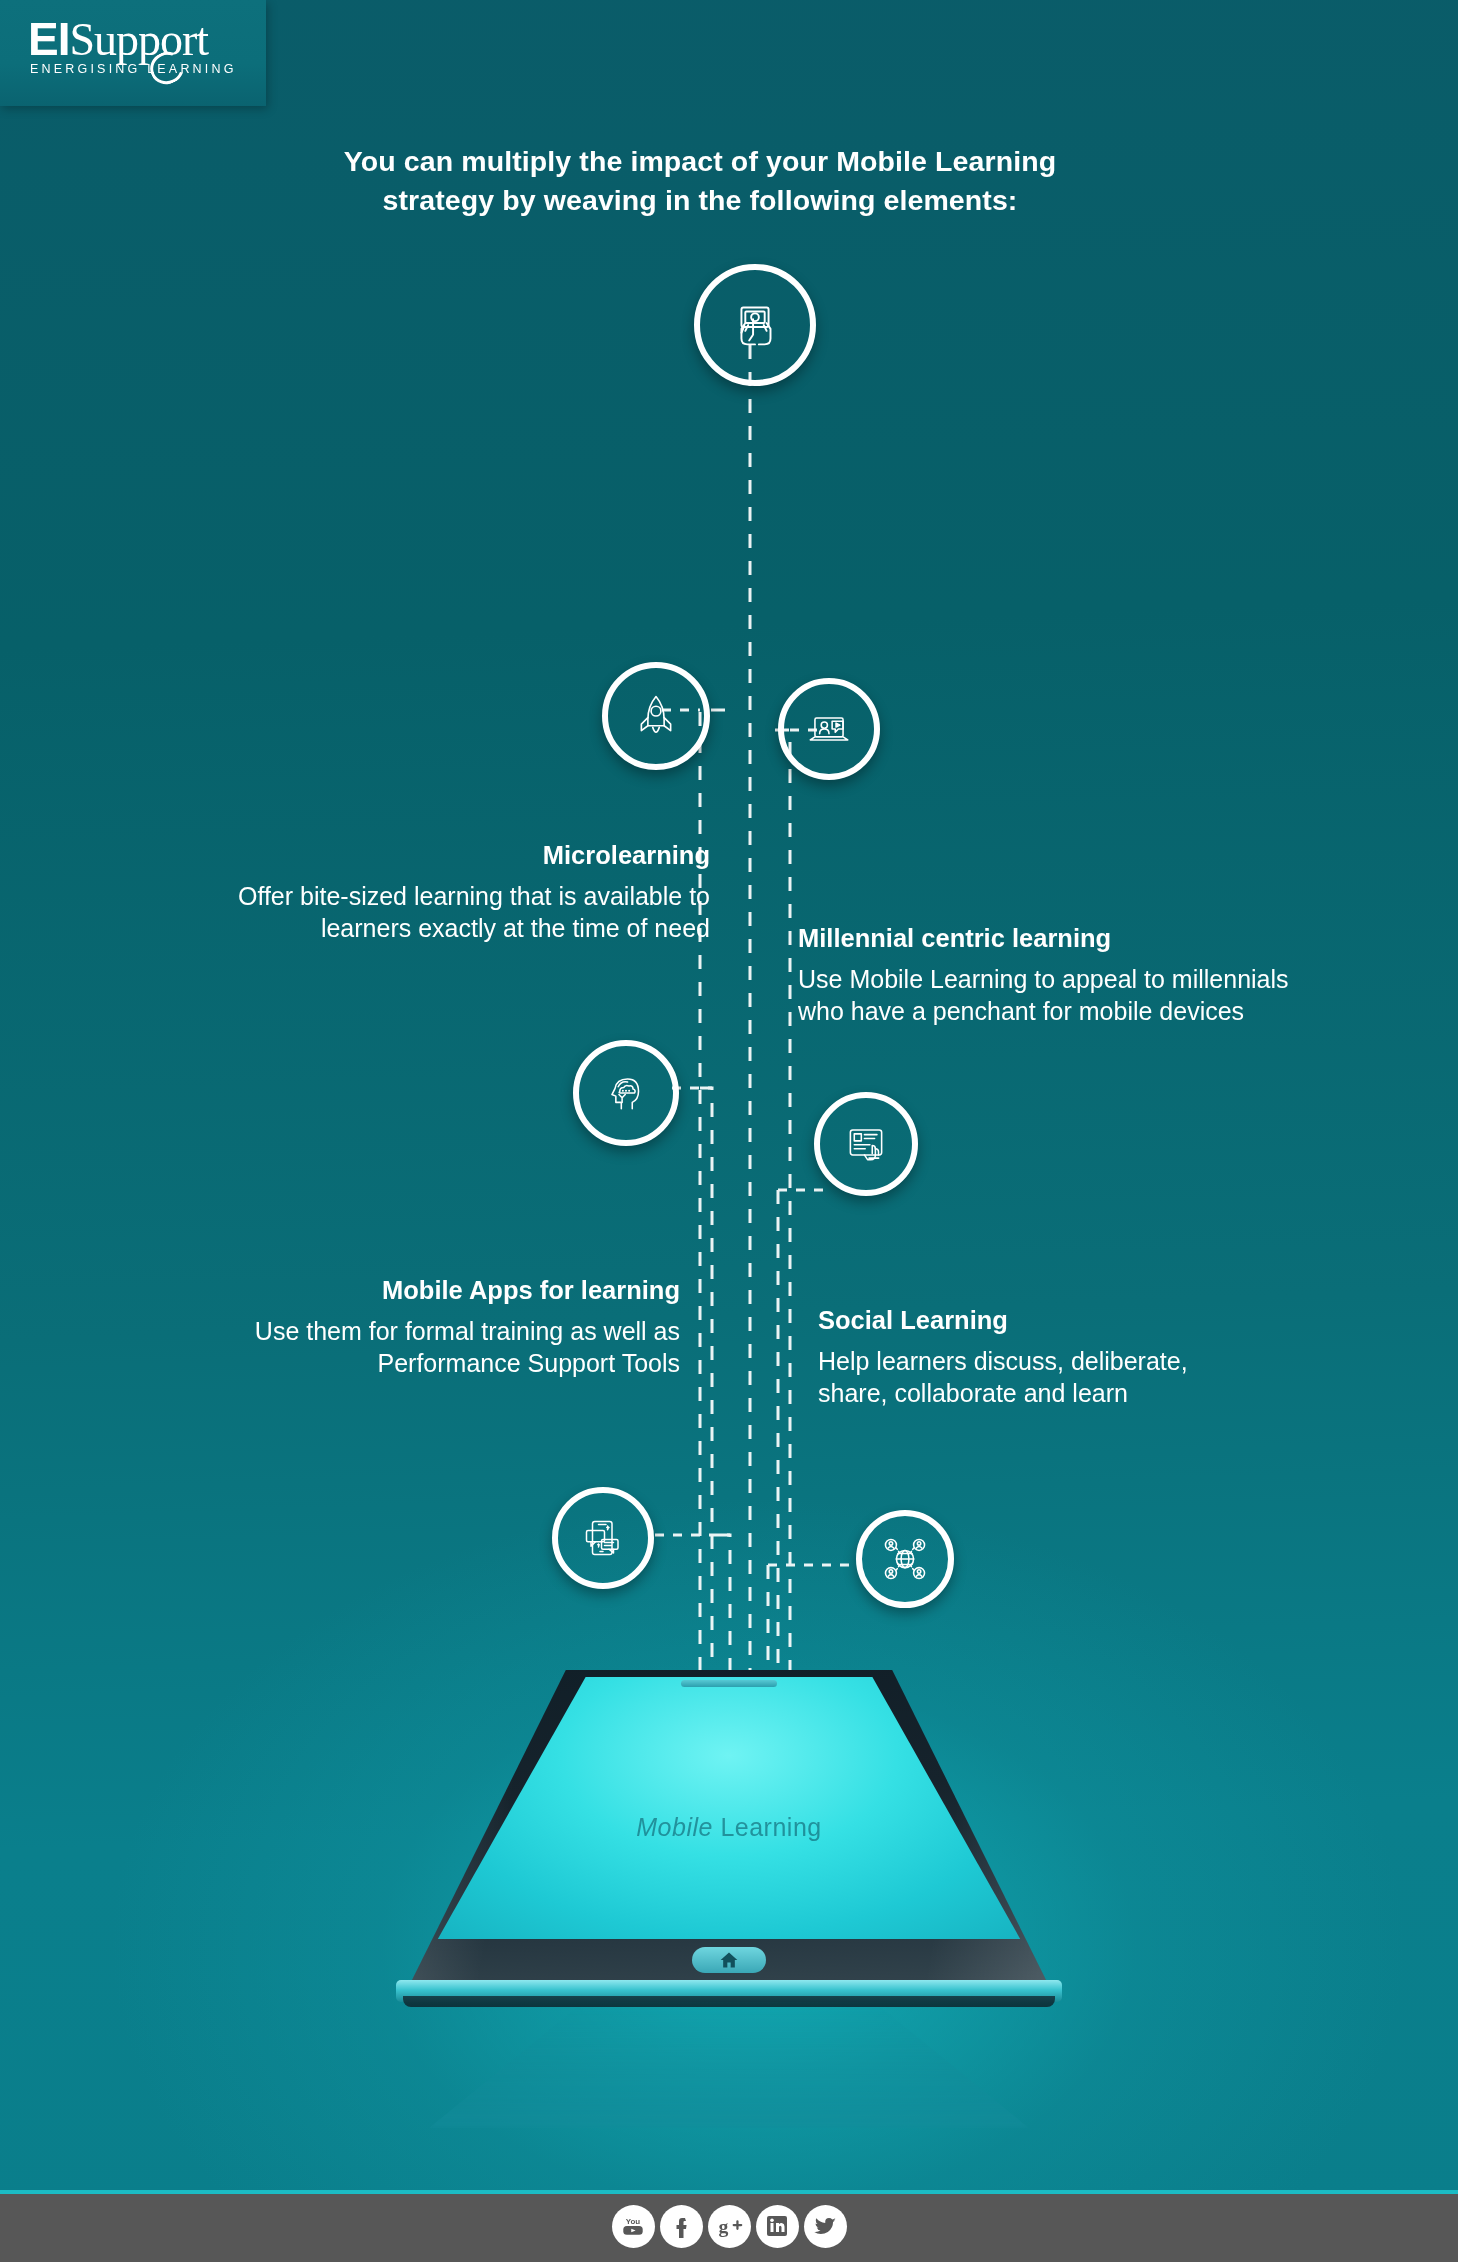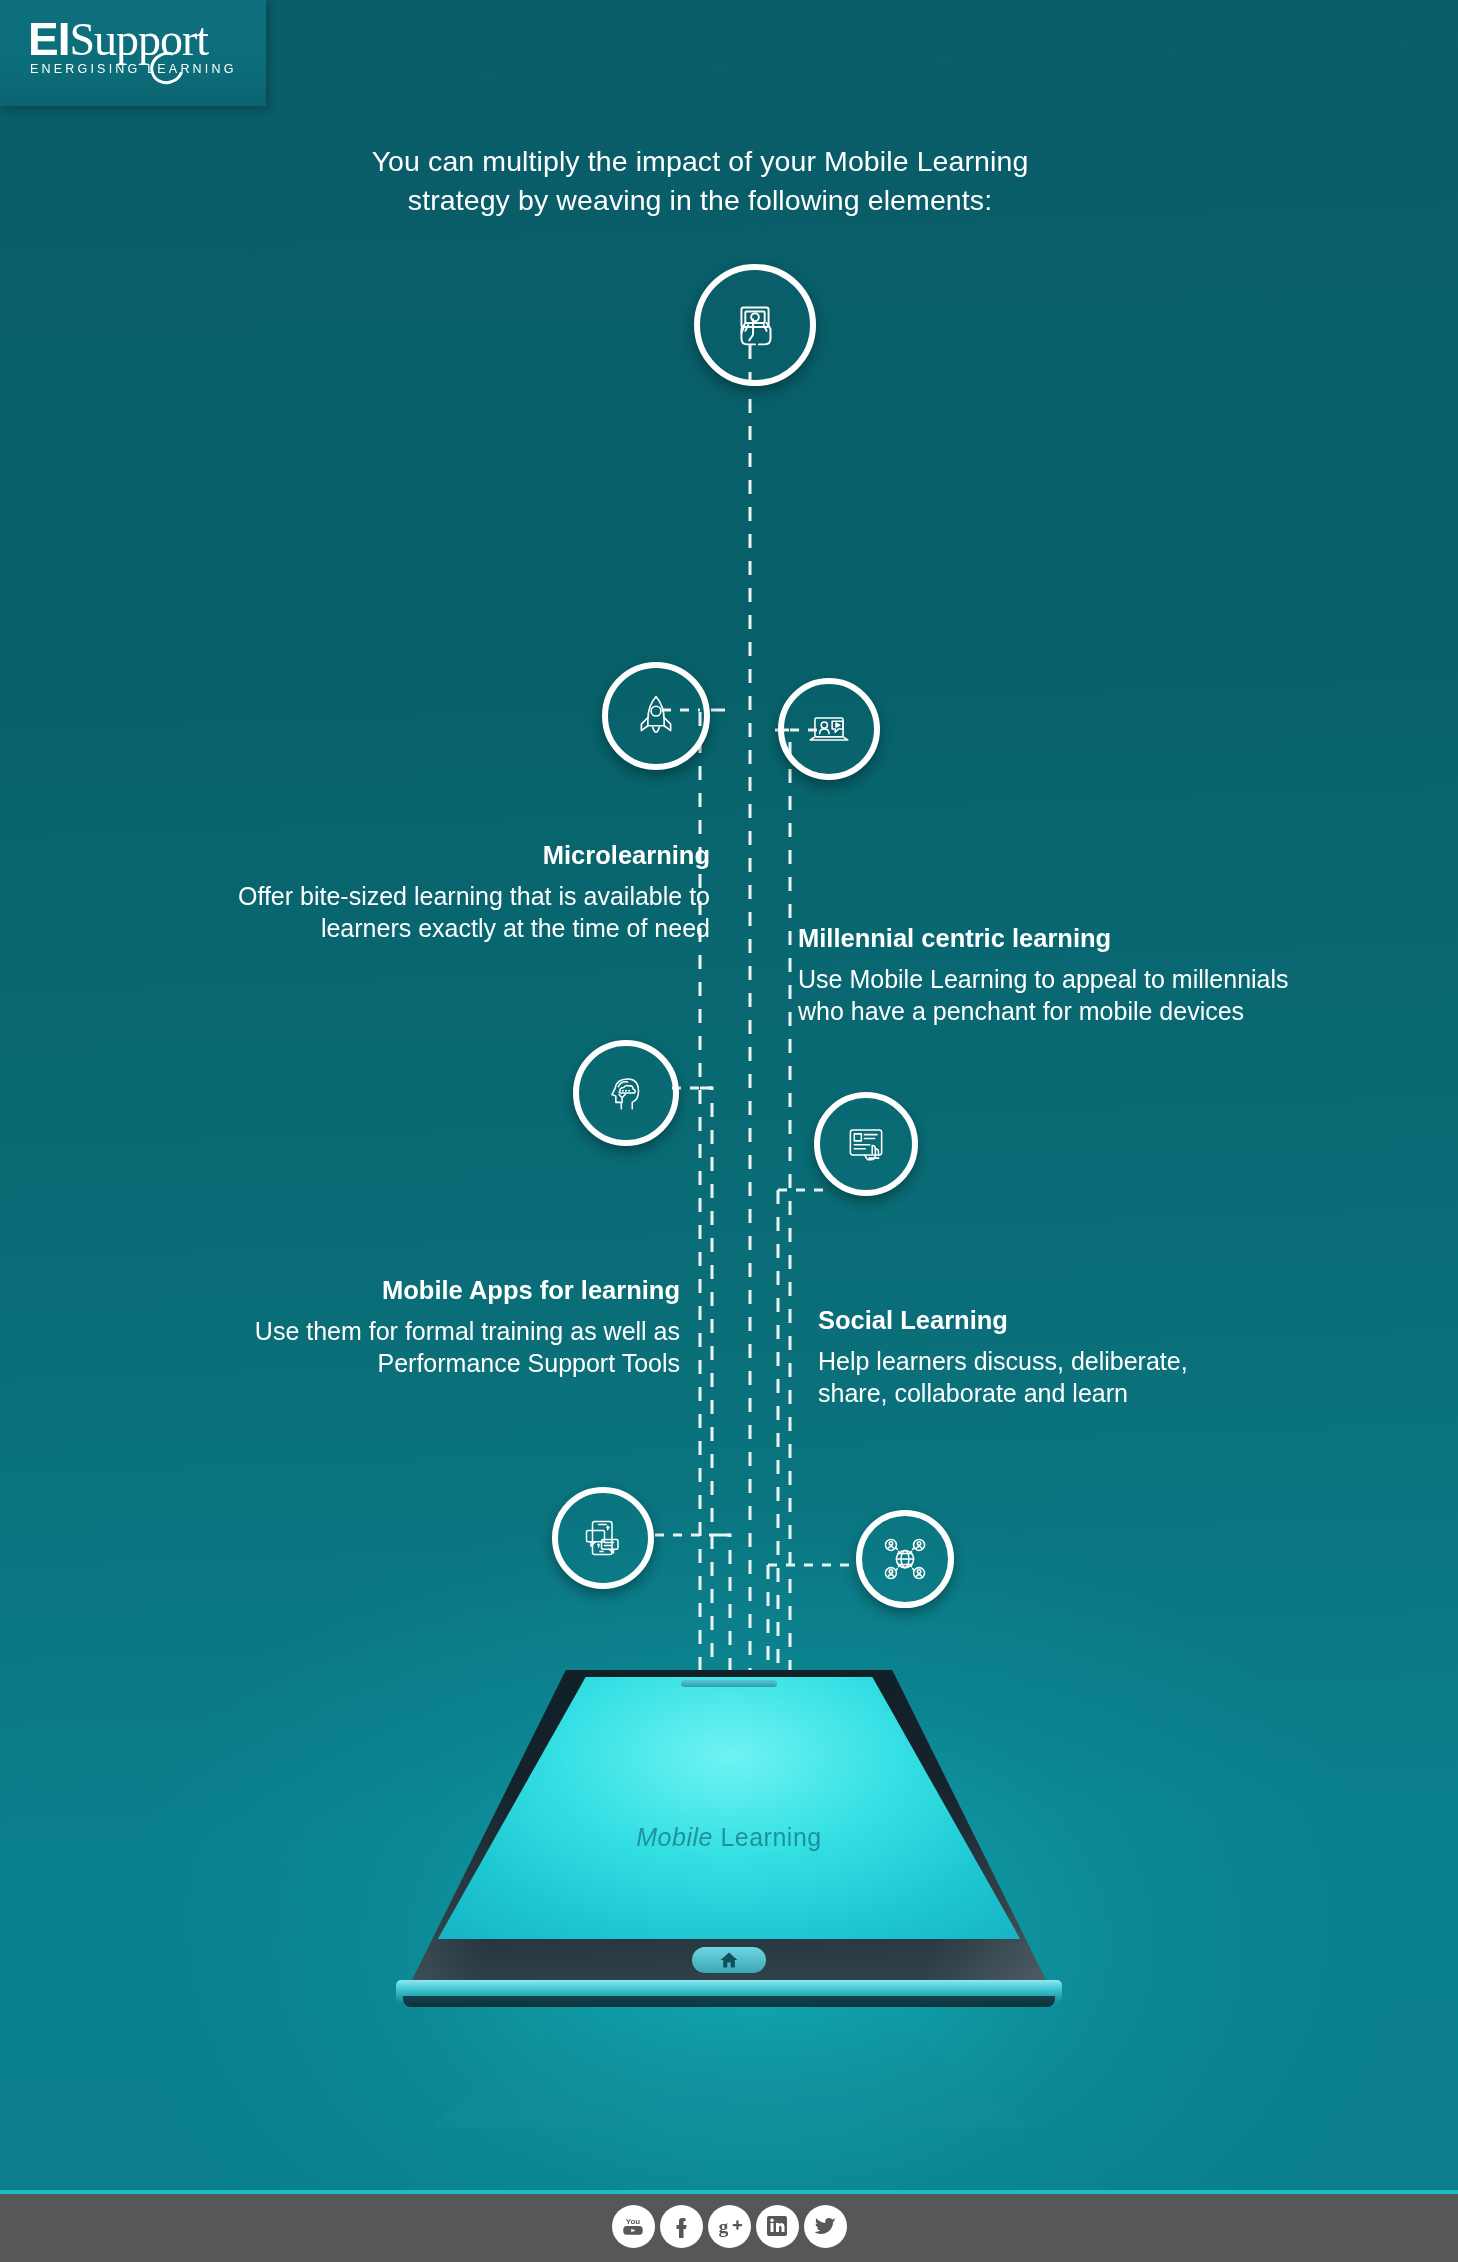--- a/index.html
+++ b/index.html
@@ -34,21 +34,21 @@
   }
   #logo .lg-swirl{
     position:absolute;left:150px;top:52px;width:28px;height:26px;
     border:3px solid #ffffff;border-radius:50%;
     border-right-color:transparent;transform:rotate(-25deg);
   }
 
   
   #headline{
     position:absolute;left:180px;top:142px;width:1040px;
-    text-align:center;color:#ffffff;font-size:28.5px;font-weight:normal;
+    text-align:center;color:#ffffff;font-size:28.5px;font-weight:bold;
     line-height:1.36;letter-spacing:.1px;
   }
 
   
   #wires{position:absolute;left:0;top:0;width:1458px;height:2262px;pointer-events:none;}
 
   
   .node{
     position:absolute;border-radius:50%;
     background:rgba(255,255,255,0);
@@ -82,21 +82,21 @@
     clip-path:polygon(24.5% 0%, 75.5% 0%, 100% 100%, 0% 100%);
     background:linear-gradient(100deg,rgba(255,255,255,.16) 0%,rgba(255,255,255,0) 18%,rgba(255,255,255,0) 82%,rgba(255,255,255,.14) 100%);
   }
   .t-screen{
     position:absolute;left:0;top:7px;width:640px;height:262px;
     clip-path:polygon(27.6% 0%, 72.4% 0%, 95.5% 100%, 4.5% 100%);
     background:
       radial-gradient(ellipse 420px 250px at 50% 30%, #6ff3f3 0%, #35e0e4 40%, #1ec9d4 72%, #17b4c2 100%);
   }
   .t-screen-label{
-    position:absolute;left:0;top:146px;width:640px;text-align:center;
+    position:absolute;left:0;top:136px;width:640px;text-align:center;
     font-family:"Liberation Sans",sans-serif;font-size:25px;
     color:rgba(14,95,110,.62);letter-spacing:.5px;
   }
   .t-screen-label i{font-style:italic;}
   .t-speaker{
     position:absolute;left:50%;top:10px;transform:translateX(-50%);
     width:96px;height:7px;border-radius:4px;
     background:linear-gradient(180deg,#57c9d4,#2b9fae);
   }
   .t-home{

